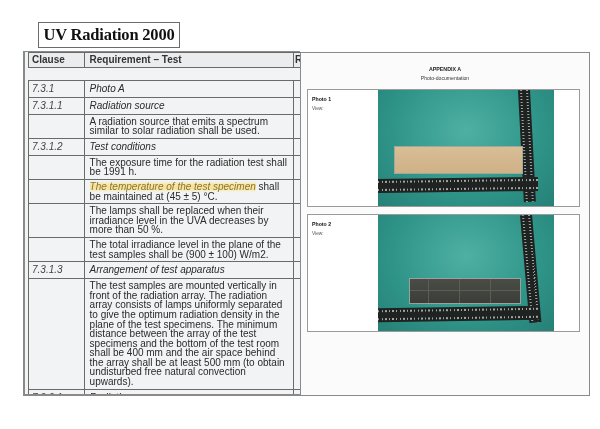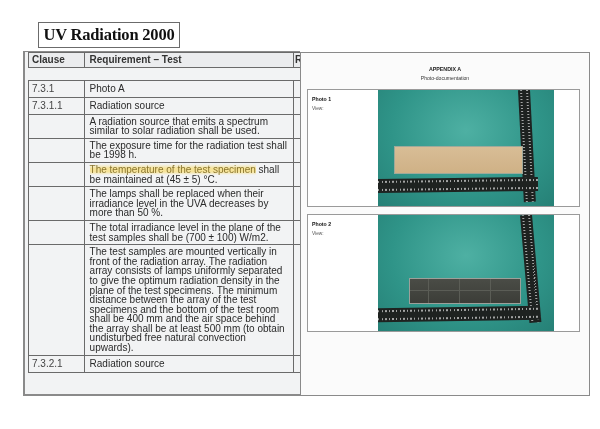--- a/index.html
+++ b/index.html
@@ -9,22 +9,22 @@
     .title-box span { display:block; font-family:"Liberation Serif", serif; font-weight:bold; font-size:16.5px; line-height:24px; text-align:center; color:#111; letter-spacing:-0.2px; }
 
     .table-panel { position:absolute; left:23px; top:51px; width:277px; height:345px; background:#f2f3f4; border-left:2px solid #8a8a8a; border-top:1px solid #8a8a8a; border-bottom:2px solid #8a8a8a; box-sizing:border-box; overflow:hidden; }
     table.req { border-collapse:collapse; width:280px; position:absolute; left:3px; top:0; font-size:10px; color:#2a2a2a; table-layout:fixed; }
     table.req td { border:1px solid #6a6a6a; padding:2px 5px; vertical-align:top; line-height:9.6px; }
     table.req td.c1 { width:43px; padding-left:3px; color:#444; }
     table.req td.c2 { width:185px; }
     table.req td.c3 { width:10px; padding:2px 1px; font-weight:bold; }
     table.req tr.head td { font-weight:bold; color:#333; height:8px; background:#ebecee; }
     table.req tr.spacer td { height:8px; border-left:none; border-right:none; }
-    table.req tr.single td { height:12px; line-height:12px; }
-    .hl { background:linear-gradient(180deg, rgba(250,220,90,0.0) 0%, rgba(250,215,80,0.55) 40%, rgba(250,215,80,0.55) 70%, rgba(250,220,90,0.0) 100%); color:#8a7630; }
+    table.req tr.single td { height:12px; line-height:12px;font-style:italic; }
+    .hl { background:linear-gradient(180deg, rgba(250,220,90,0.0) 0%, rgba(250,215,80,0.55) 40%, rgba(250,215,80,0.55) 70%, rgba(250,220,90,0.0) 100%); color:#8a7630;font-style:italic; }
 
     .appendix-panel { position:absolute; left:300px; top:52px; width:290px; height:344px; border:1px solid #8a8a8a; background:#fbfbfb; box-sizing:border-box; }
     .appendix-panel .ttl { position:absolute; left:0; right:0; top:13px; text-align:center; font-size:5.3px; font-weight:bold; color:#222; }
     .appendix-panel .sub { position:absolute; left:0; right:0; top:22px; text-align:center; font-size:5.1px; color:#333; }
 
     .photo-box { position:absolute; left:6px; width:273px; border:1px solid #9a9a9a; background:#fff; box-sizing:border-box; }
     .photo-box .lbl { position:absolute; left:4px; top:6px; font-size:5.2px; font-weight:bold; color:#111; }
     .photo-box .view { position:absolute; left:4px; top:16px; font-size:4.8px; color:#555; }
     .photo { position:absolute; left:70px; top:0; width:176px; bottom:0; background:radial-gradient(ellipse at 50% 35%, #4eb0a3 0%, #2f9488 60%, #268076 100%); overflow:hidden; }
     .ruler-v { position:absolute; width:12px; background:#1e2220; }
@@ -66,38 +66,48 @@
     <tr class="single">
       <td class="c1">7.3.1.1</td>
       <td class="c2">Radiation source</td>
       <td class="c3"></td>
     </tr>
     <tr>
       <td class="c1"></td>
       <td class="c2">A radiation source that emits a spectrum similar to solar radiation shall be used.</td>
       <td class="c3"></td>
     </tr>
+    <tr class="single">
+      <td class="c1">7.3.1.2</td>
+      <td class="c2">Test conditions</td>
+      <td class="c3"></td>
+    </tr>
     <tr>
       <td class="c1"></td>
-      <td class="c2">The exposure time for the radiation test shall be 1998 h.</td>
+      <td class="c2">The exposure time for the radiation test shall be 1991 h.</td>
       <td class="c3"></td>
     </tr>
     <tr>
       <td class="c1"></td>
       <td class="c2"><span class="hl">The temperature of the test specimen</span><span> shall be maintained at (45 ± 5) °C.</span></td>
       <td class="c3"></td>
     </tr>
     <tr>
       <td class="c1"></td>
       <td class="c2">The lamps shall be replaced when their irradiance level in the UVA decreases by more than 50 %.</td>
       <td class="c3"></td>
     </tr>
     <tr>
       <td class="c1"></td>
-      <td class="c2">The total irradiance level in the plane of the test samples shall be (700 ± 100) W/m2.</td>
+      <td class="c2">The total irradiance level in the plane of the test samples shall be (900 ± 100) W/m2.</td>
+      <td class="c3"></td>
+    </tr>
+    <tr class="single">
+      <td class="c1">7.3.1.3</td>
+      <td class="c2">Arrangement of test apparatus</td>
       <td class="c3"></td>
     </tr>
     <tr>
       <td class="c1"></td>
       <td class="c2">The test samples are mounted vertically in front of the radiation array. The radiation array consists of lamps uniformly separated to give the optimum radiation density in the plane of the test specimens. The minimum distance between the array of the test specimens and the bottom of the test room shall be 400 mm and the air space behind the array shall be at least 500 mm (to obtain undisturbed free natural convection upwards).</td>
       <td class="c3"></td>
     </tr>
     <tr class="single">
       <td class="c1">7.3.2.1</td>
       <td class="c2">Radiation source</td>

